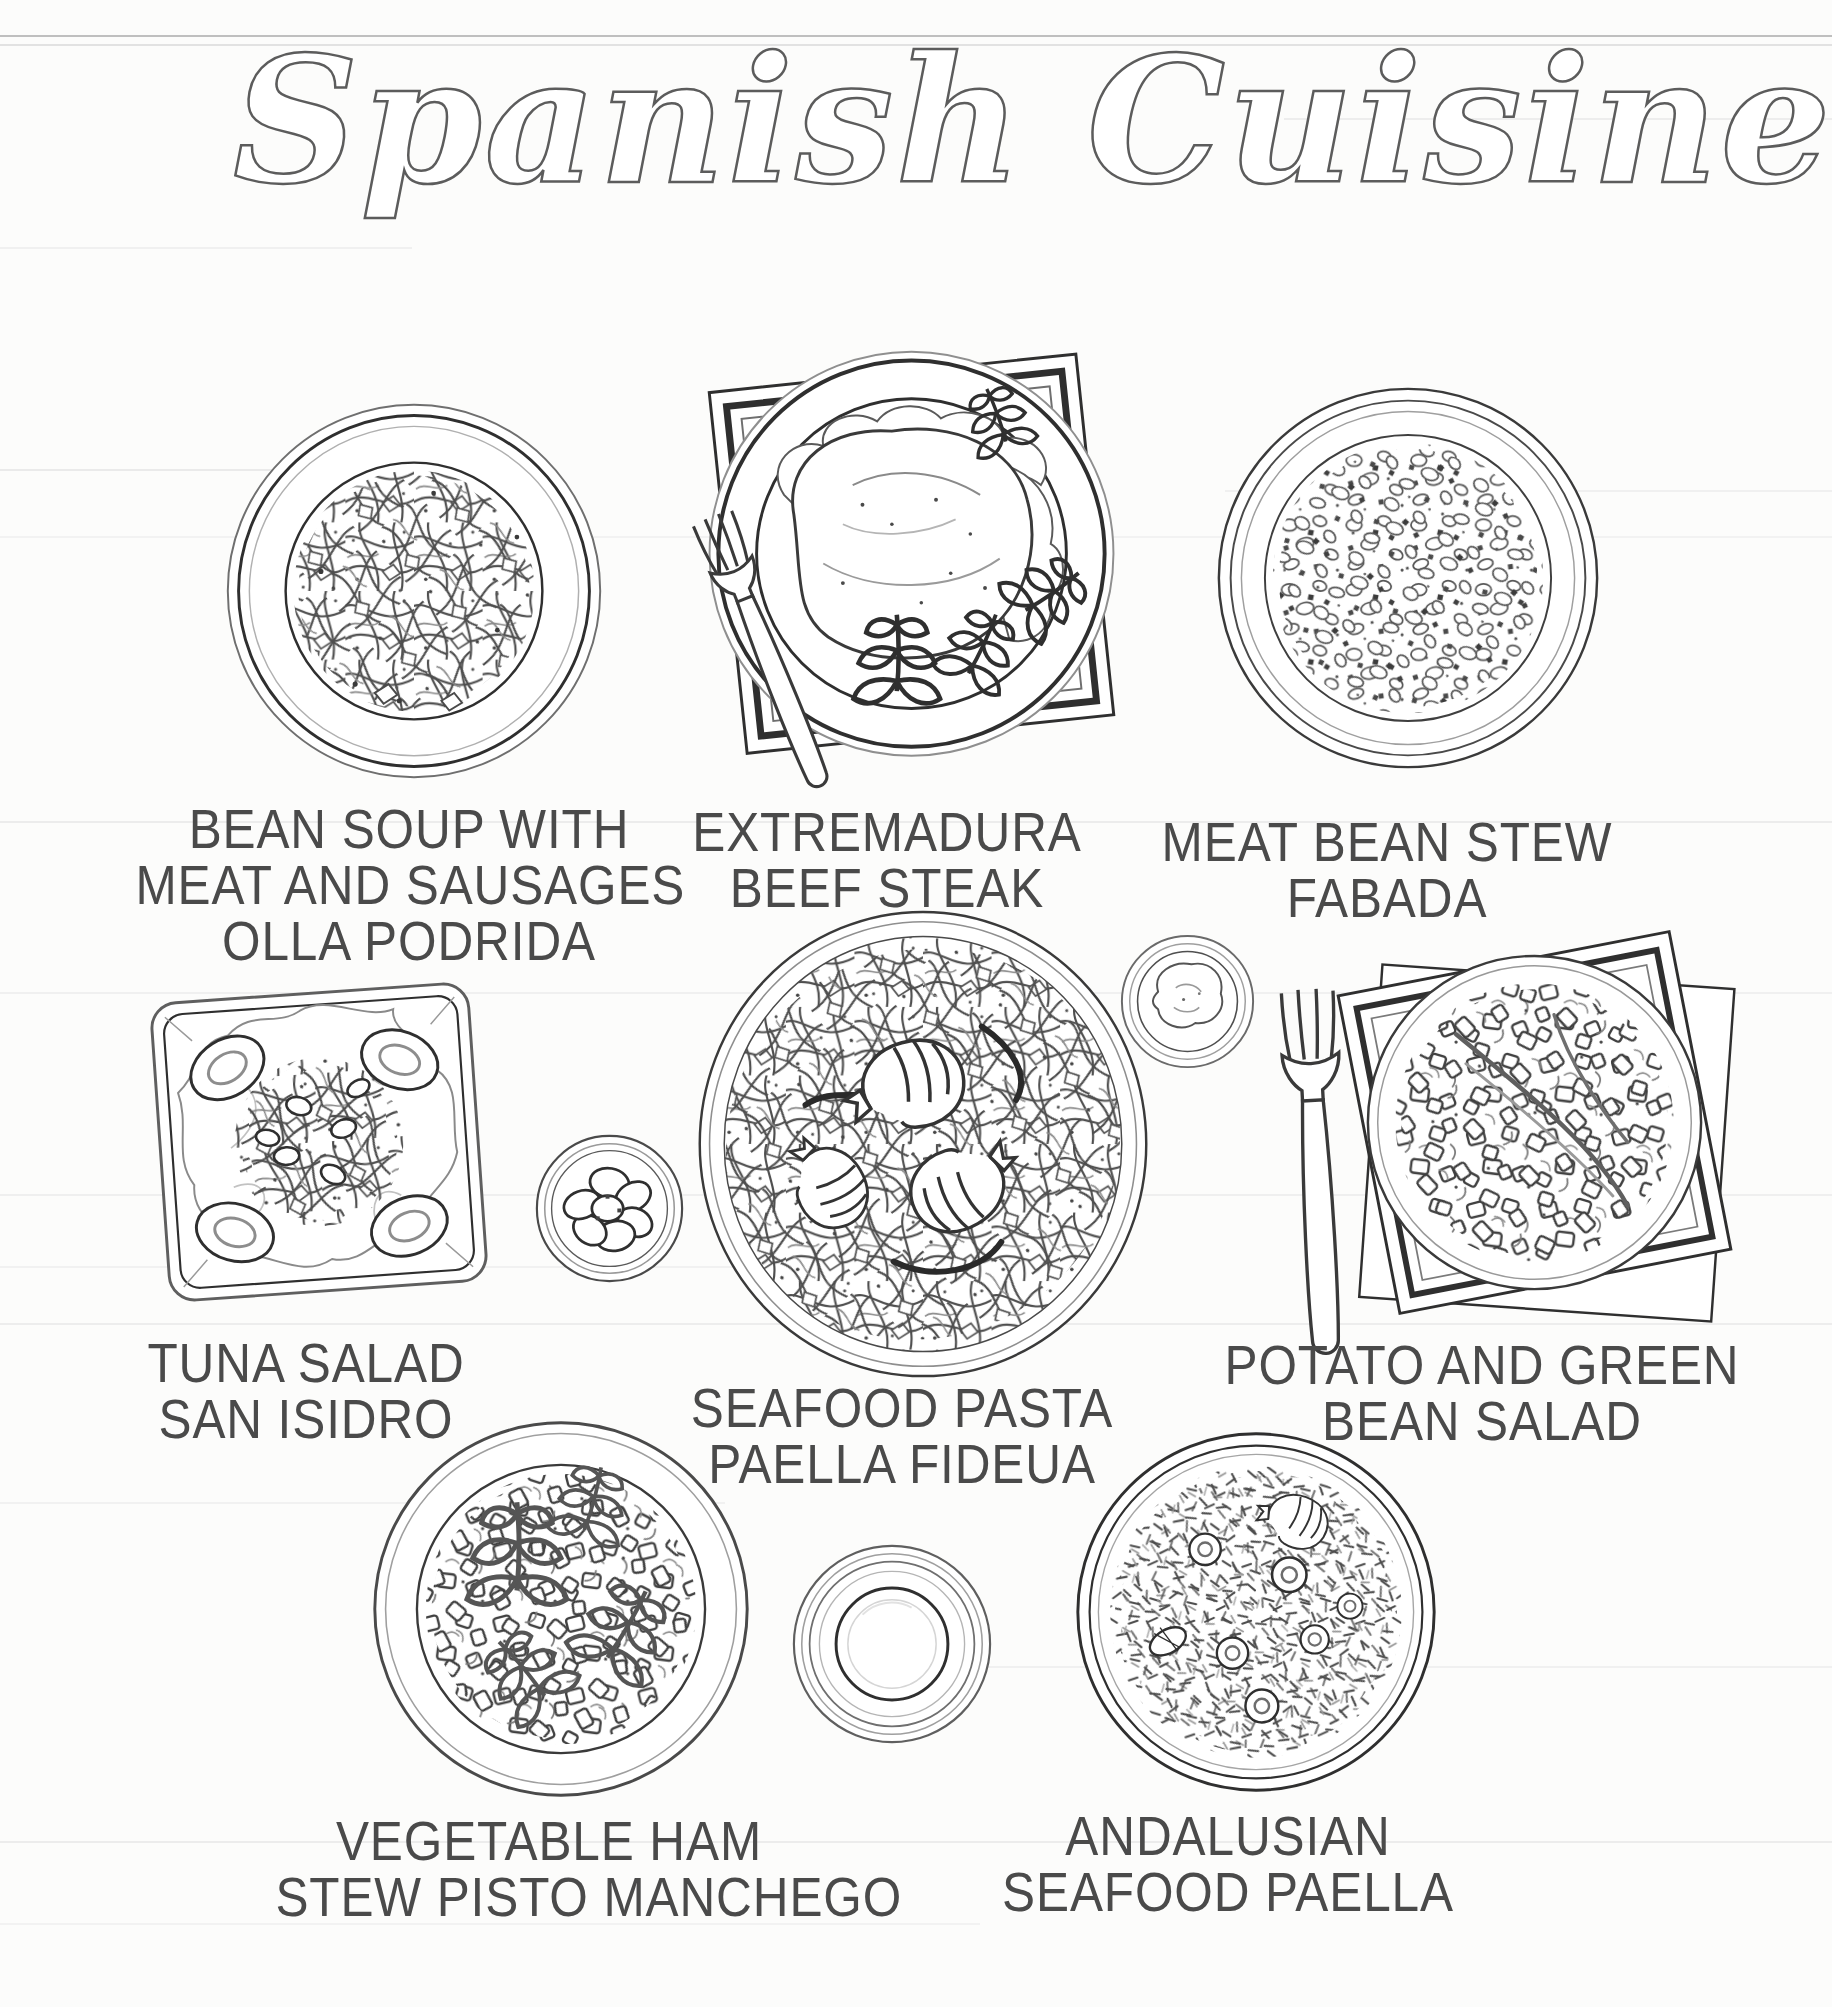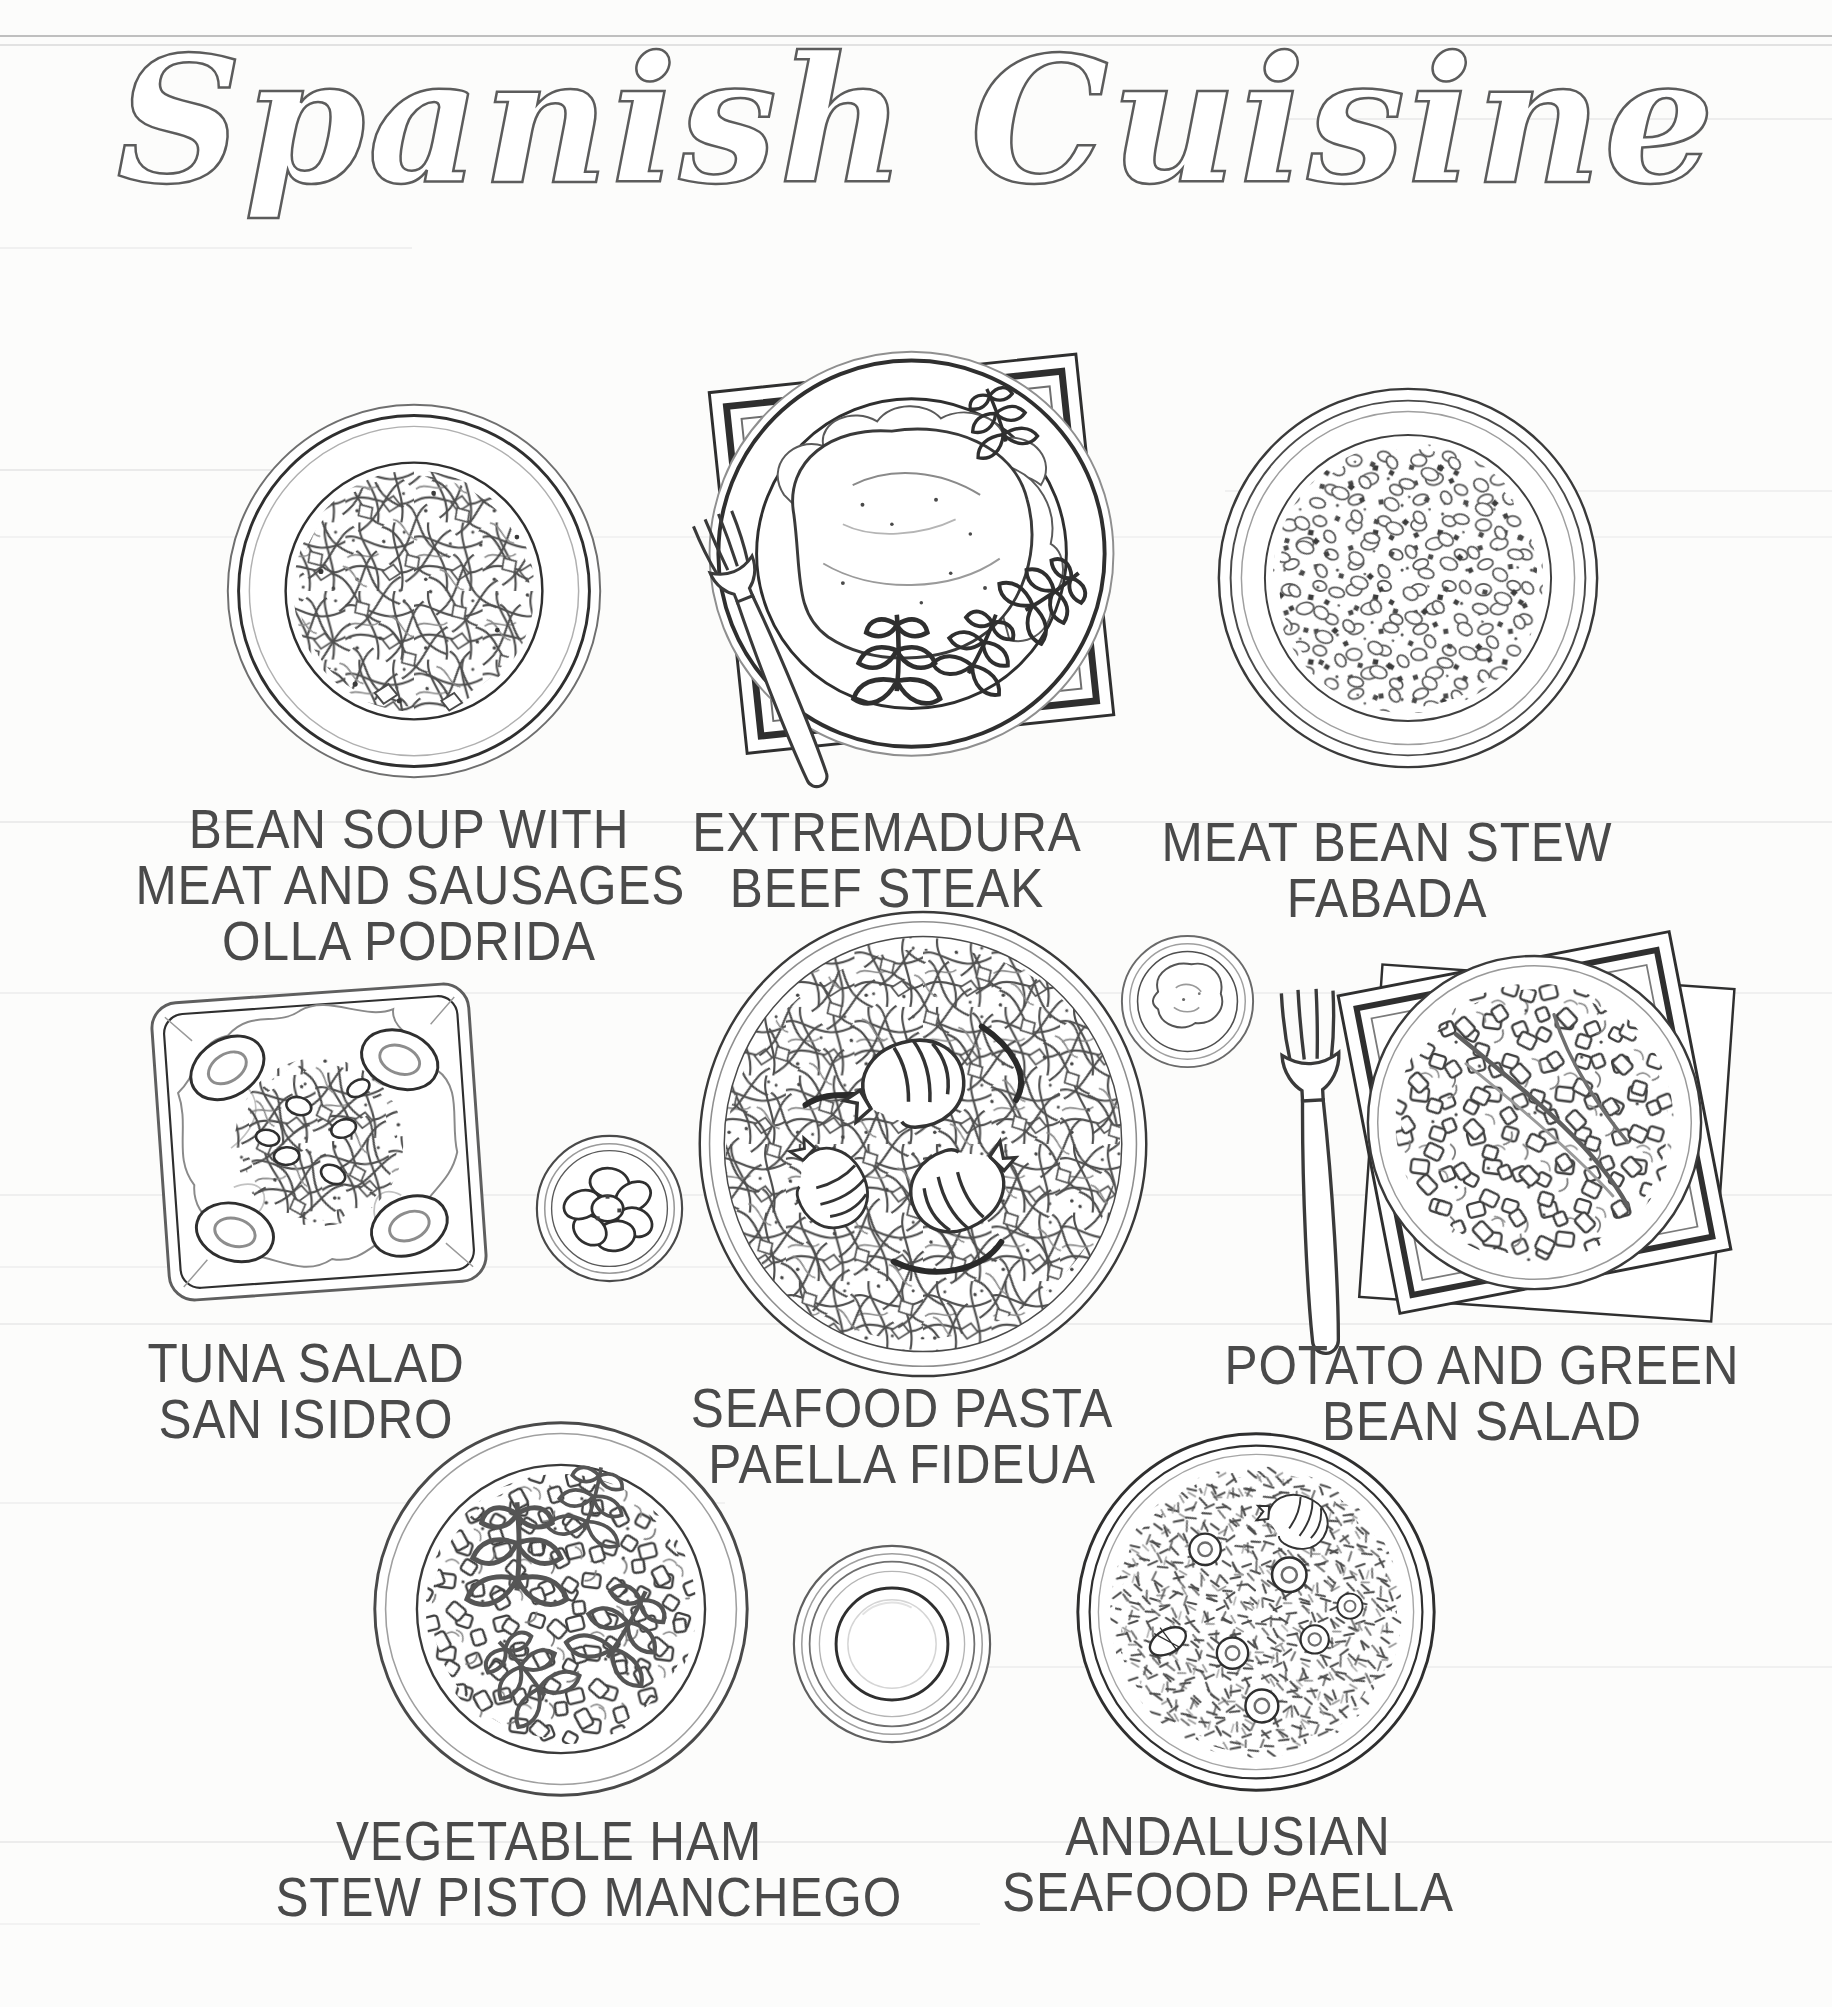--- a/index.html
+++ b/index.html
@@ -4,21 +4,21 @@
 <style>
   html,body{margin:0;padding:0;}
   body{
     width:1833px;height:2007px;overflow:hidden;
     background:#fbfbfa;
     font-family:"Liberation Sans", sans-serif;
   }
   .canvas{position:relative;width:1833px;height:2007px;background:#fcfcfb;}
   .plank{position:absolute;pointer-events:none;}
   .title{
-    position:absolute;left:0;top:25.5px;width:1833px;text-align:center;
+    position:absolute;left:0;top:25.5px;width:1833px;text-align:right;
     font-family:"DejaVu Serif", serif;
     font-style:italic;font-weight:bold;
     font-size:174px;line-height:1.1;
     color:#ffffff;
     -webkit-text-stroke:2.5px #5c5c5c;
     text-stroke:2.5px #5c5c5c;
     letter-spacing:2px;
     white-space:nowrap;
   }
   .dish-label{

